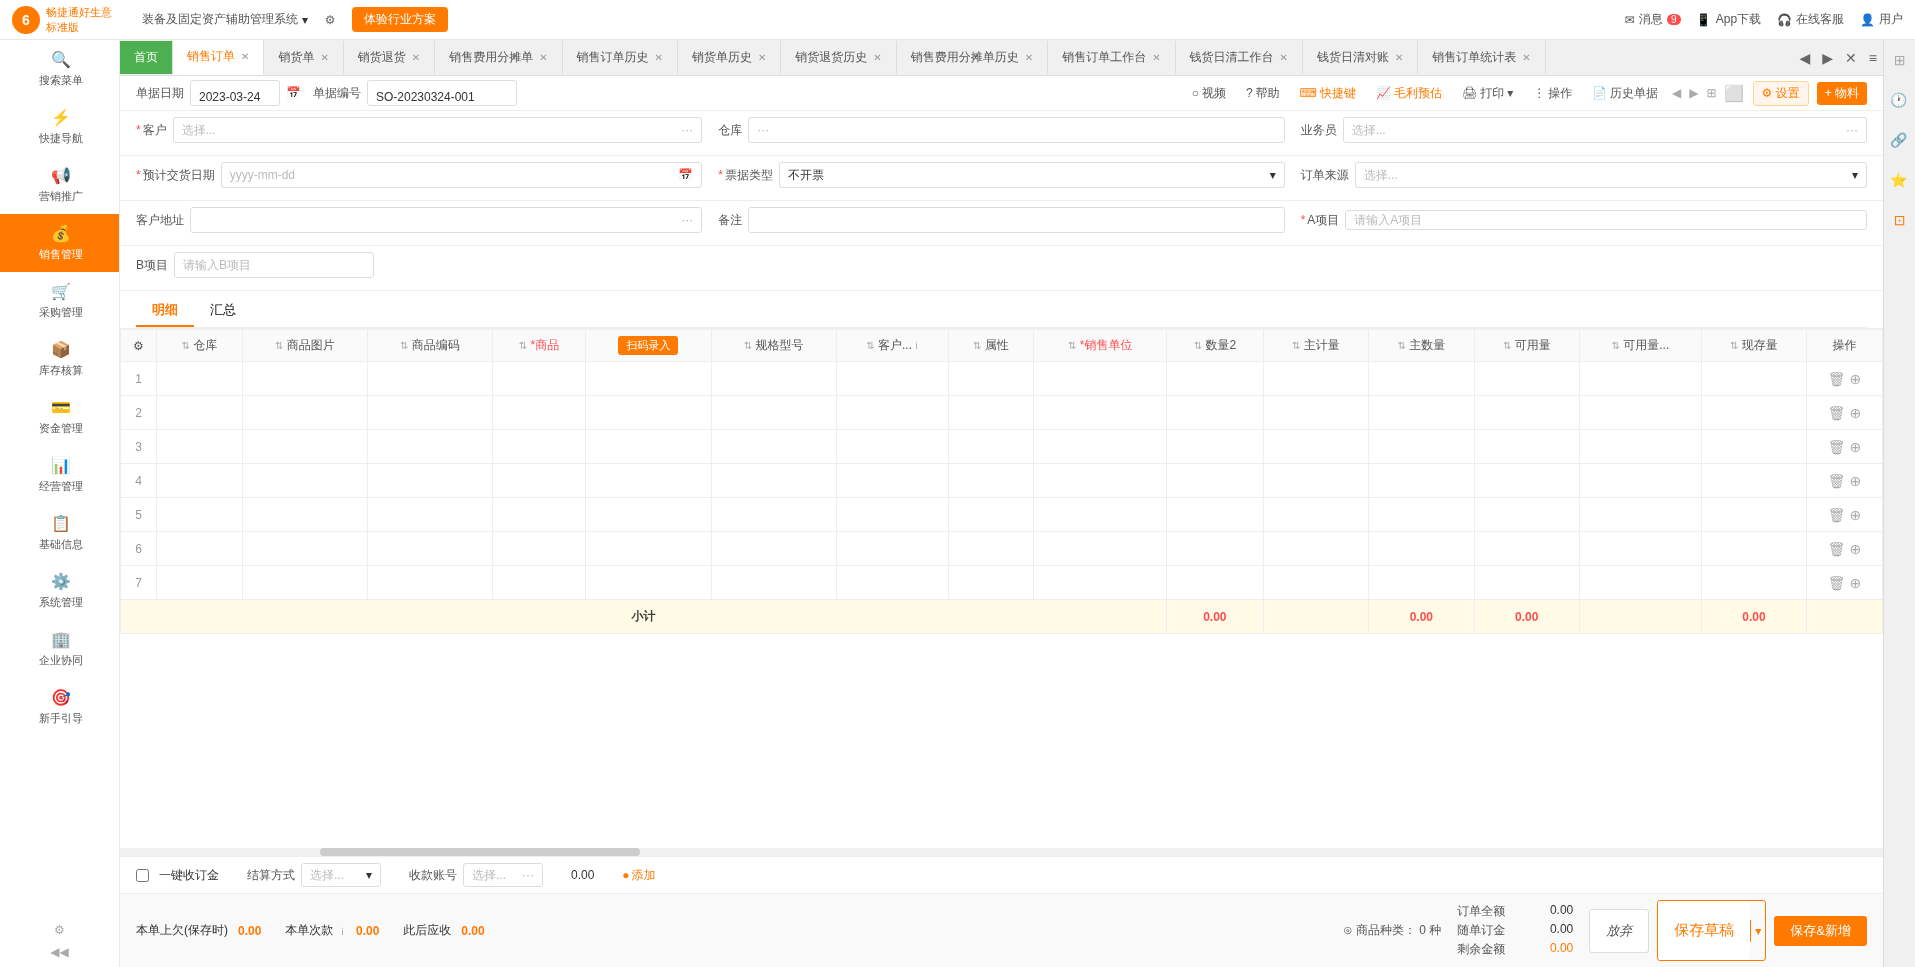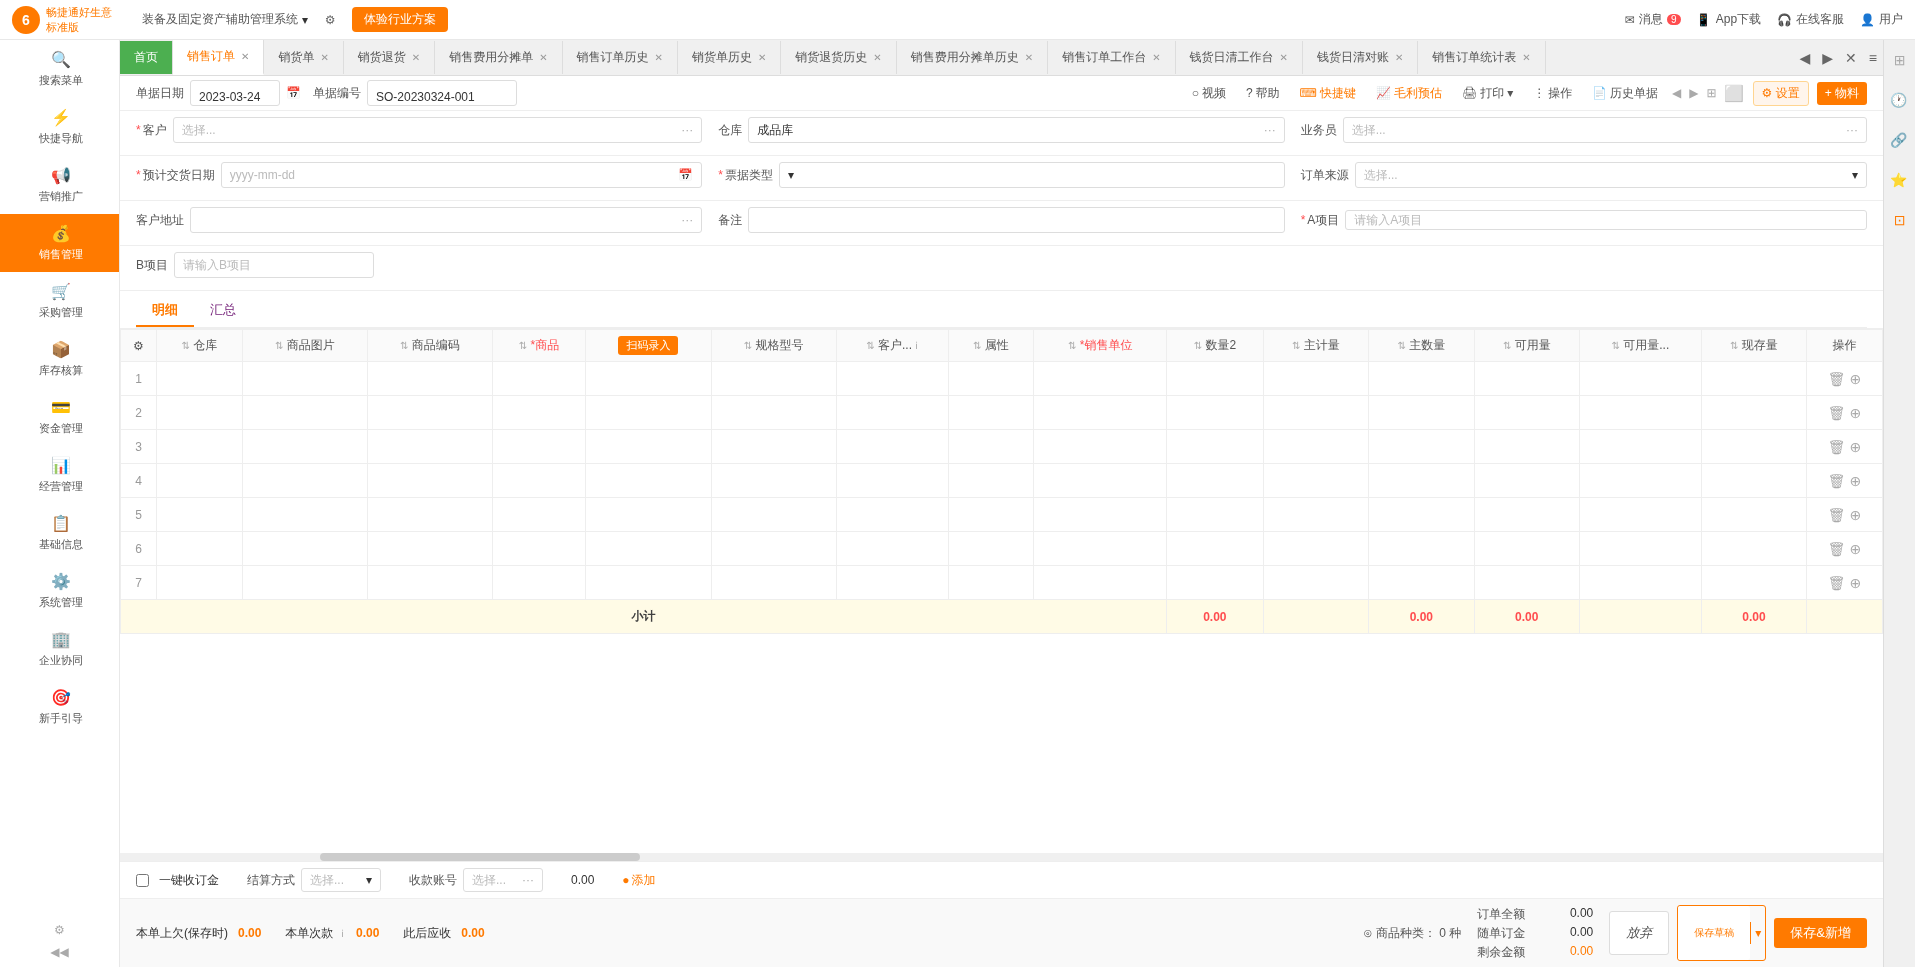--- a/index.html
+++ b/index.html
@@ -44,21 +44,21 @@
     .form-label { color: #555; white-space: nowrap; font-size: 12px; }
     .form-label.required::before { content: '*'; color: #ff4d4f; margin-right: 2px; }
     .form-input { border: 1px solid #ddd; padding: 9px 8px; border-radius: 3px; font-size: 12px; color: #333; min-width: 120px; height: 26px; }
     .toolbar-btn { display: flex; align-items: center; gap: 3px; cursor: pointer; font-size: 12px; color: #555; padding: 2px 6px; }
     .toolbar-btn.orange { color: #ff7a00; }
     .set-btn { background: #fff5ec; color: #ff7a00; border: 1px solid #ffd591; padding: 3px 8px; border-radius: 3px; cursor: pointer; font-size: 12px; }
     .add-btn { background: #ff7a00; color: white; border: none; padding: 3px 8px; border-radius: 3px; cursor: pointer; font-size: 12px; }
 
     
     .form-tabs { display: flex; gap: 0; border-bottom: 1px solid #eee; margin-top: 4px; }
-    .form-tab { padding: 6px 16px; cursor: pointer; font-size: 13px; color: #701a75; border-bottom: 2px solid transparent; }
+    .form-tab { padding: 6px 16px; cursor: pointer; font-size: 13px; color: #000000; border-bottom: 2px solid transparent; }
     .form-tab.active { color: #ff7a00; border-bottom: 2px solid #ff7a00; font-weight: bold; }
 
     
     .table-area { flex: 1; overflow: auto; background: white; }
     .data-table { width: 100%; border-collapse: collapse; font-size: 12px; }
     .data-table thead tr { background: #fafafa; }
     .data-table th { padding: 6px 8px; border: 1px solid #eee; text-align: center; font-weight: normal; color: #555; white-space: nowrap; }
     .data-table td { padding: 4px 6px; border: 1px solid #eee; text-align: center; height: 34px; }
     .row-num { color: #999; }
     .scan-btn { background: #ff7a00; color: white; border: none; padding: 2px 8px; border-radius: 3px; font-size: 11px; cursor: pointer; }
@@ -73,21 +73,21 @@
     .footer-field { display: flex; align-items: center; gap: 6px; font-size: 12px; }
     .footer-label { color: #555; }
     .footer-checkbox { margin-right: 4px; }
     .add-link { color: #ff7a00; cursor: pointer; display: flex; align-items: center; gap: 2px; }
 
     
     .bottom-bar { background: #f9f9f9; border-top: 1px solid #eee; padding: 6px 16px; display: flex; align-items: center; justify-content: space-between; }
     .bottom-left { display: flex; gap: 24px; font-size: 12px; }
     .bottom-right-actions { display: flex; gap: 8px; align-items: center; }
     .save-discard-btn { border: 1px solid #ddd; background: white; padding: 12px 16px; border-radius: 3px; cursor: pointer; font-size: 13px; color: #555; font-style: italic; }
-    .save-draft-btn { border: 1px solid #ff7a00; background: white; color: #ff7a00; padding: 20px 16px; border-radius: 3px; cursor: pointer; font-size: 10px; }
+    .save-draft-btn { border: 1px solid #ff7a00; background: white; color: #ff7a00; padding: 20px 16px; border-radius: 3px; cursor: pointer; font-size: 15px; }
     .save-new-btn { background: #ff7a00; color: white; border: none; padding: 6px 16px; border-radius: 3px; cursor: pointer; font-size: 13px; }
     .summary-box { display: flex; flex-direction: column; align-items: flex-end; gap: 2px; font-size: 12px; color: #555; }
     .summary-row { display: flex; gap: 8px; }
     .summary-value { color: #333; min-width: 60px; text-align: right; }
     .summary-value.orange { color: #ff7a00; }
     .product-count { font-size: 12px; color: #555; }
 
     
     .right-panel { width: 32px; background: #f0f0f0; border-left: 1px solid #ddd; display: flex; flex-direction: column; align-items: center; padding-top: 8px; gap: 16px; }
     .right-panel-icon { width: 24px; height: 24px; display: flex; align-items: center; justify-content: center; cursor: pointer; color: #aaa; font-size: 14px; }
@@ -295,21 +295,20 @@
         <div class="form-field" style="flex:1;">
           <span class="form-label required">客户</span>
           <div style="display:flex; align-items:center; border:1px solid #ddd; border-radius:3px; padding:3px 8px; min-width:200px; height:26px; flex:1; cursor:pointer;">
             <span style="color:#bbb; flex:1;">选择...</span>
             <span style="color:#aaa;">···</span>
           </div>
         </div>
         <div class="form-field" style="flex:1;">
           <span class="form-label">仓库</span>
           <div style="display:flex; align-items:center; border:1px solid #ddd; border-radius:3px; padding:3px 8px; min-width:160px; height:26px; flex:1;">
-            <span style="flex:1;">成品库</span>
             <span style="color:#aaa;">···</span>
           </div>
         </div>
         <div class="form-field" style="flex:1;">
           <span class="form-label">业务员</span>
           <div style="display:flex; align-items:center; border:1px solid #ddd; border-radius:3px; padding:3px 8px; min-width:160px; height:26px; flex:1; cursor:pointer;">
             <span style="color:#bbb; flex:1;">选择...</span>
             <span style="color:#aaa;">···</span>
           </div>
         </div>
@@ -321,20 +320,21 @@
         <div class="form-field" style="flex:1;">
           <span class="form-label required">预计交货日期</span>
           <div style="display:flex; align-items:center; border:1px solid #ddd; border-radius:3px; padding:3px 8px; min-width:200px; height:26px; flex:1;">
             <span style="color:#bbb; flex:1;">yyyy-mm-dd</span>
             <span style="color:#aaa;">📅</span>
           </div>
         </div>
         <div class="form-field" style="flex:1;">
           <span class="form-label required">票据类型</span>
           <div style="display:flex; align-items:center; border:1px solid #ddd; border-radius:3px; padding:3px 8px; min-width:160px; height:26px; flex:1; cursor:pointer;">
+            <span style="flex:1;">不开票</span>
             <span>▾</span>
           </div>
         </div>
         <div class="form-field" style="flex:1;">
           <span class="form-label">订单来源</span>
           <div style="display:flex; align-items:center; border:1px solid #ddd; border-radius:3px; padding:3px 8px; min-width:160px; height:26px; flex:1; cursor:pointer;">
             <span style="color:#bbb; flex:1;">选择...</span>
             <span>▾</span>
           </div>
         </div>

